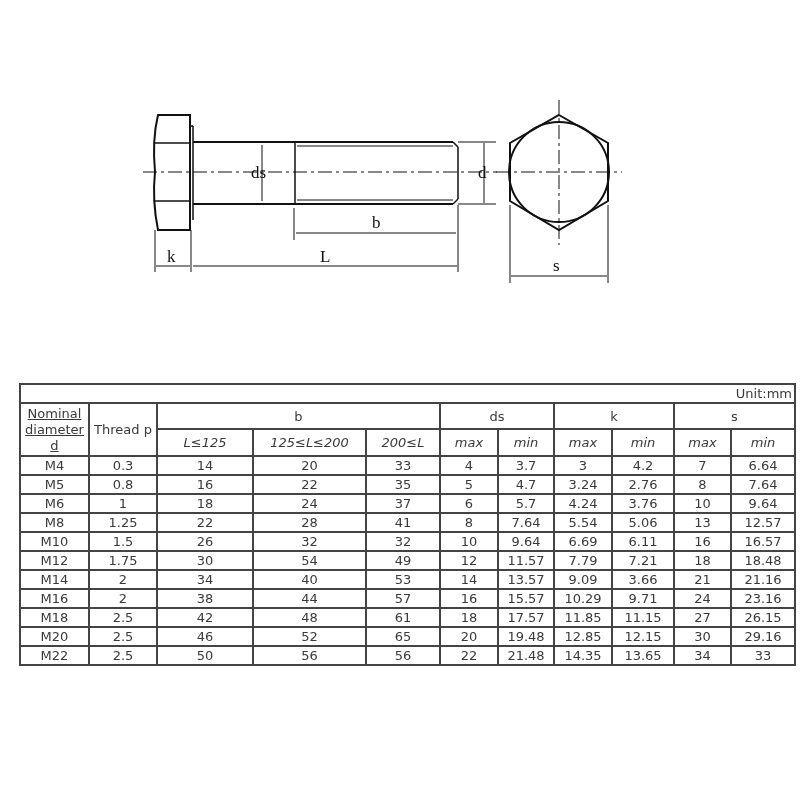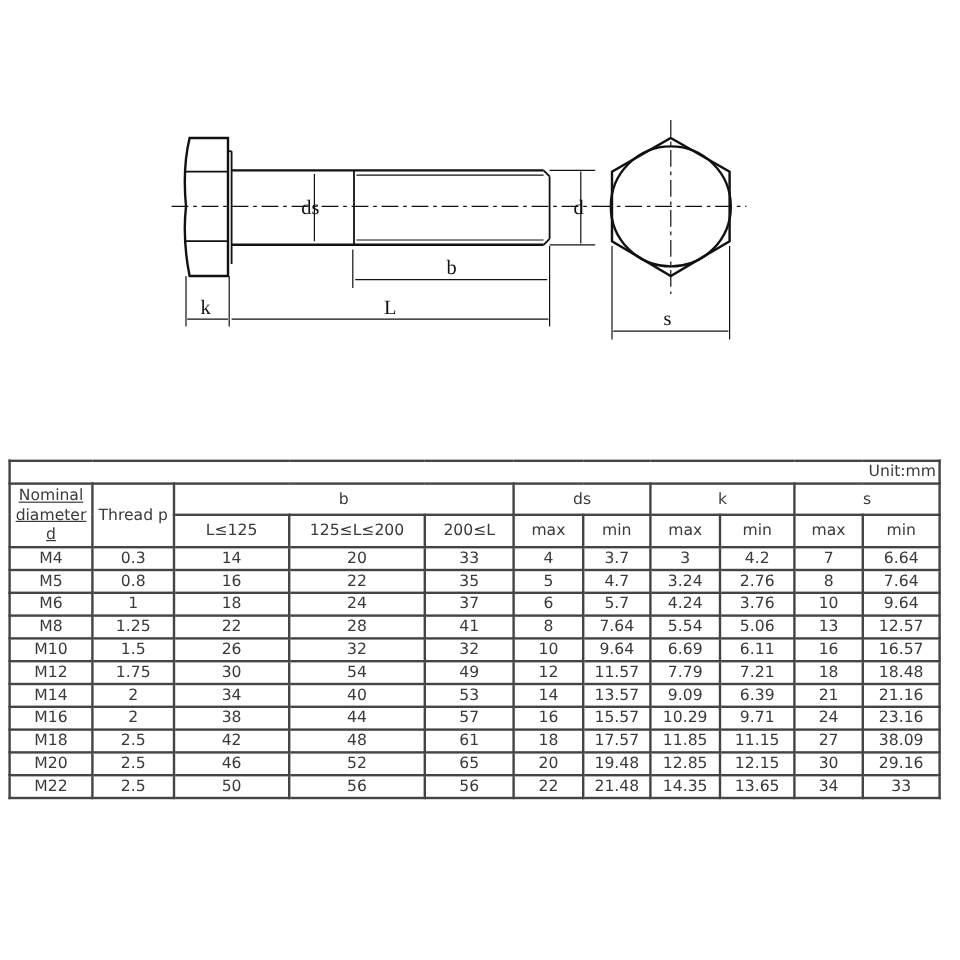--- a/index.html
+++ b/index.html
@@ -1,30 +1,30 @@
 <!DOCTYPE html>
 <html><head>
 <meta charset="utf-8">
 <style>
   html, body { margin:0; padding:0; background:#ffffff; }
   body { width:800px; height:800px; position:relative; overflow:hidden; font-family:"DejaVu Sans", sans-serif; color:#333; }
   #drawing { position:absolute; left:0; top:0; width:800px; height:300px; }
   #drawing text { font-family:"Liberation Serif", serif; font-size:17px; fill:#111; }
   table.spec {
-    position:absolute; left:7px; top:383px; width:775px;
+    position:absolute; left:19px; top:383px; width:775px;
     border-collapse:collapse; table-layout:fixed;
     font-size:13px; color:#3a3a3a;
   }
   table.spec td, table.spec th {
     border:2px solid #444; text-align:center; padding:0; font-weight:normal;
     line-height:15px; overflow:hidden; white-space:nowrap;
   }
   table.spec tr.unit td { text-align:right; height:17px; padding-right:2px; }
   table.spec tr.h1 th { height:24px; }
-  table.spec tr.h2 th { height:25px; }
+  table.spec tr.h2 th { height:25px;font-style:italic; }
   table.spec tr.data td { height:17px; line-height:16px; }
   th.nom { white-space:normal !important; line-height:16px !important;text-decoration:underline; }
 </style>
 </head>
 <body>
 
 <svg id="drawing" viewBox="0 0 800 300" xmlns="http://www.w3.org/2000/svg">
   <g stroke="#111" fill="none" stroke-width="2">
 
     <path d="M158,115 L190,115 L190,230 L158,230 Q152,200 155,172 Q152,140 158,115 Z"></path>
@@ -196,21 +196,21 @@
       </tr>
       <tr class="data">
         <td>M14</td>
         <td>2</td>
         <td>34</td>
         <td>40</td>
         <td>53</td>
         <td>14</td>
         <td>13.57</td>
         <td>9.09</td>
-        <td>6.39</td>
+        <td>3.66</td>
         <td>21</td>
         <td>21.16</td>
       </tr>
       <tr class="data">
         <td>M16</td>
         <td>2</td>
         <td>38</td>
         <td>44</td>
         <td>57</td>
         <td>16</td>
@@ -224,21 +224,21 @@
         <td>M18</td>
         <td>2.5</td>
         <td>42</td>
         <td>48</td>
         <td>61</td>
         <td>18</td>
         <td>17.57</td>
         <td>11.85</td>
         <td>11.15</td>
         <td>27</td>
-        <td>38.09</td>
+        <td>26.15</td>
       </tr>
       <tr class="data">
         <td>M20</td>
         <td>2.5</td>
         <td>46</td>
         <td>52</td>
         <td>65</td>
         <td>20</td>
         <td>19.48</td>
         <td>12.85</td>

